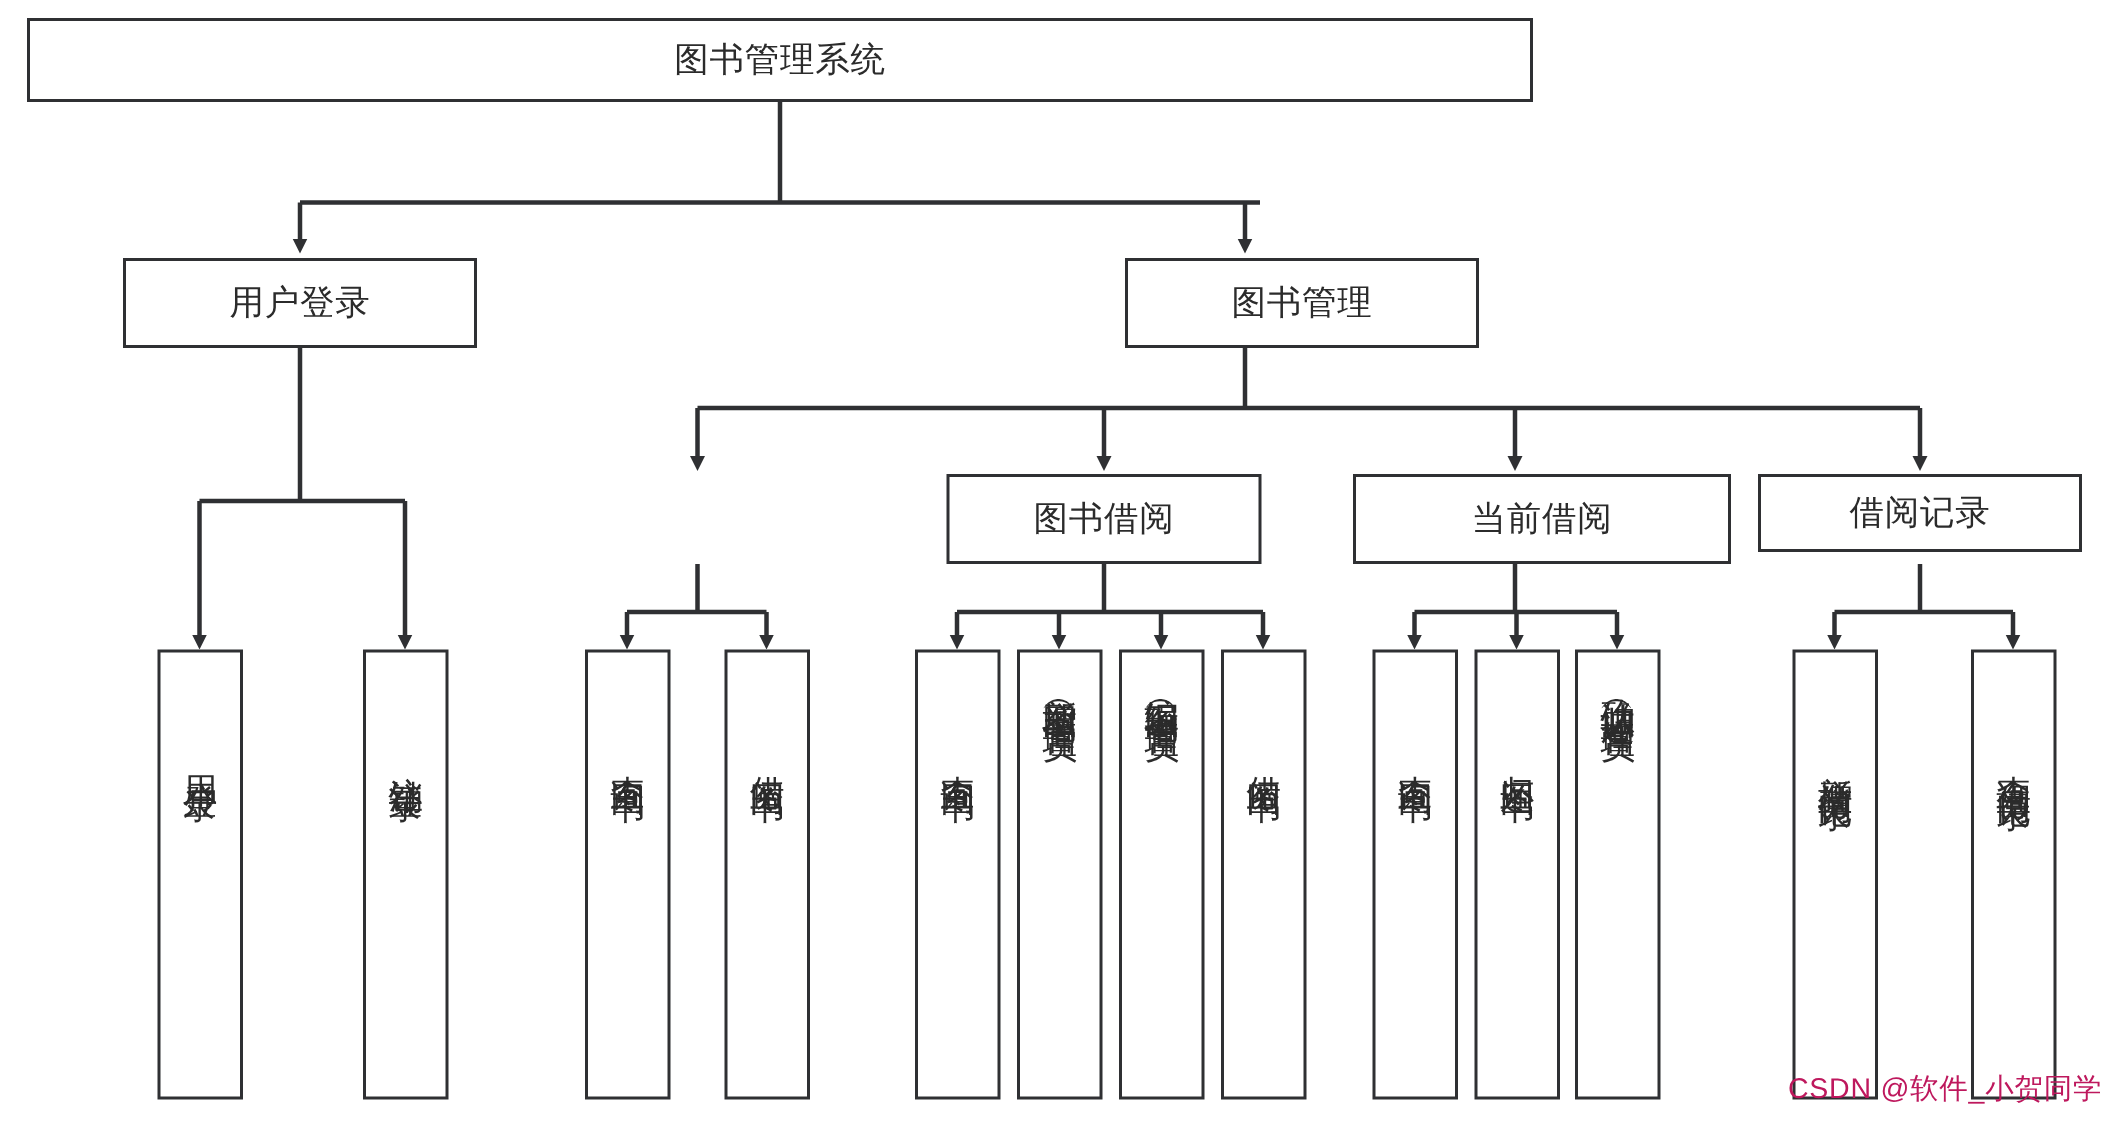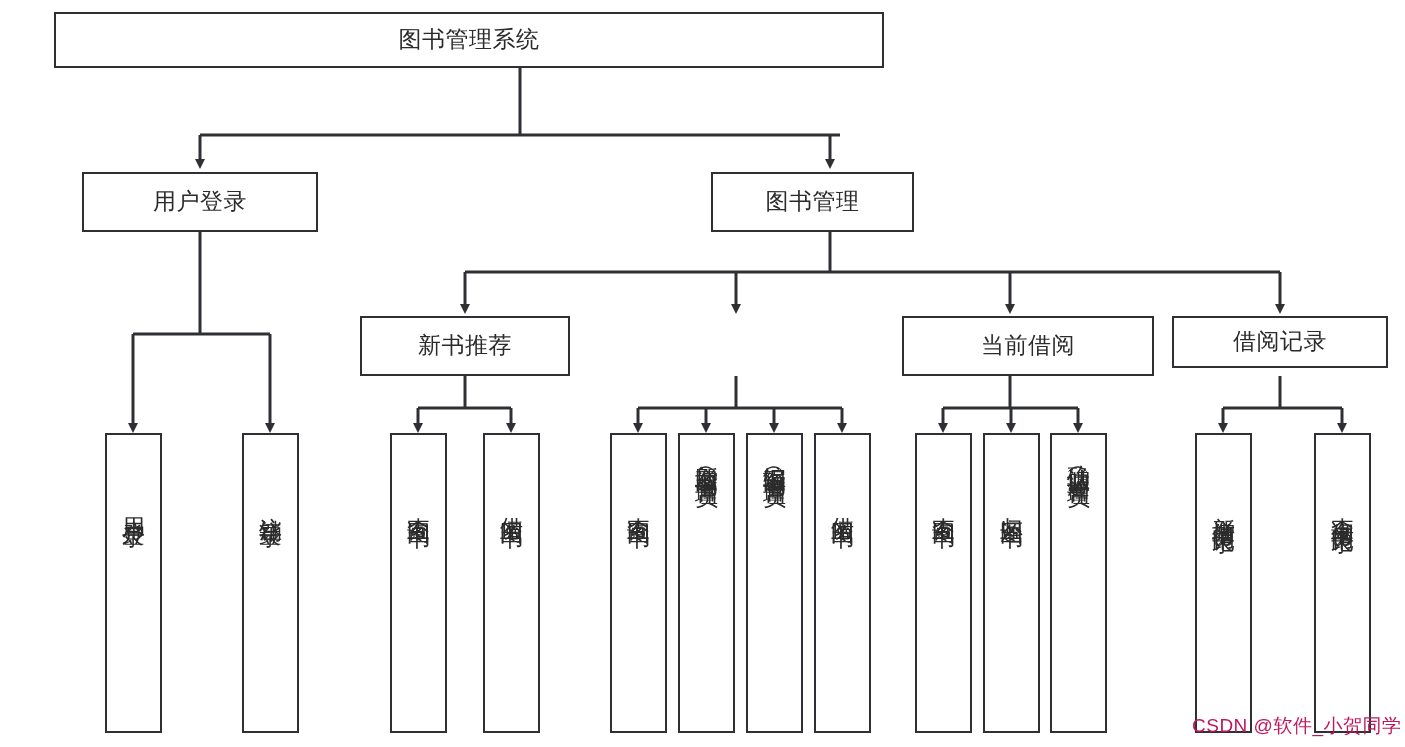--- a/index.html
+++ b/index.html
@@ -118,33 +118,33 @@
       <path d="M 1011 408 L 1011 424" marker-end="url(#arrow)"></path>
       <path d="M 1078 408 L 1078 424" marker-end="url(#arrow)"></path>
 
       <path d="M 1280 376 L 1280 408"></path>
       <path d="M 1223 408 L 1342 408"></path>
       <path d="M 1223 408 L 1223 424" marker-end="url(#arrow)"></path>
       <path d="M 1342 408 L 1342 424" marker-end="url(#arrow)"></path>
     </g>
   </svg>
 
-  <div class="node h" style="left:18px; top:12px; width:830px; height:56px;margin-left:36px;">
+  <div class="node h" style="left:18px; top:12px; width:1004px; height:56px;">
     <span>图书管理系统</span>
   </div>
 
   <div class="node h" style="left:82px; top:172px; width:236px; height:60px;">
     <span>用户登录</span>
   </div>
-  <div class="node h" style="left:711px; top:172px; width:203px; height:60px;">
+  <div class="node h" style="left:750px; top:172px; width:236px; height:60px;">
     <span>图书管理</span>
   </div>
 
-  <div class="node h" style="left:360px; top:316px; width:210px; height:60px;">
-    <span>新书推荐</span>
+  <div class="node h" style="left:631px; top:316px; width:210px; height:60px;">
+    <span>图书借阅</span>
   </div>
   <div class="node h" style="left:902px; top:316px; width:252px; height:60px;">
     <span>当前借阅</span>
   </div>
   <div class="node h" style="left:1172px; top:316px; width:216px; height:52px;">
     <span>借阅记录</span>
   </div>
 
   <div class="node leaf mid" style="left:105px; top:433px; width:57px; height:300px;">
     <span class="vtext">用户登录</span>

